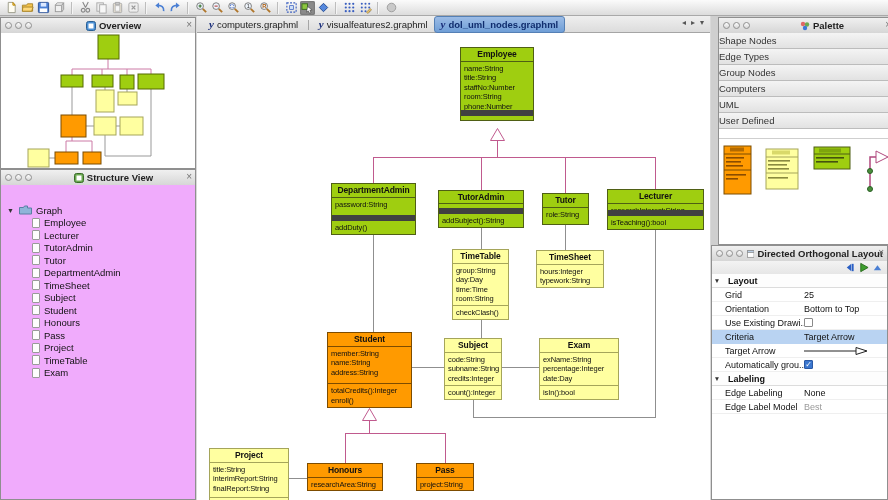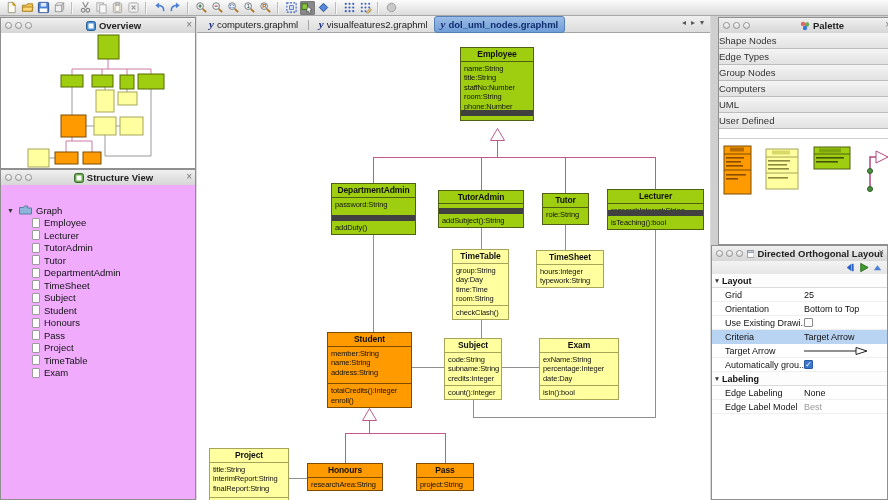--- a/index.html
+++ b/index.html
@@ -72,21 +72,21 @@
   .chev{color:#888;font-size:9px;display:inline-block;}
   .chev.down{transform:rotate(90deg);}
   .chev.up{transform:rotate(-90deg);}
   .udbody{position:absolute;left:0;top:120px;right:0;bottom:0;background:#fff;border-top:1px solid #cfcfcf;padding:4px 3px;box-sizing:border-box;}
 
   .win-layout{left:0;top:229px;width:177px;height:255px;}
   .ltoolbar{position:absolute;left:0;top:15px;right:0;height:13px;background:linear-gradient(#f3f3f3,#e6e6e6);border-bottom:1px solid #cfcfcf;display:flex;justify-content:flex-end;align-items:center;gap:3px;padding-right:4px;}
   .ltoolbar svg{width:11px;height:11px;}
   .props{position:absolute;left:0;top:28px;right:0;bottom:0;background:#fff;overflow:hidden;}
   .prow{height:13px;display:flex;align-items:center;font-size:9px;border-bottom:1px solid #efefef;}
-  .prow.ghead{font-weight:bold;border-bottom:1px solid #dcdcdc;background:#fdfdfd;}
+  .prow.ghead{font-weight:bold;border-bottom:1px solid #dcdcdc;background:#fdfdfd;gap:6px;}
   .garrow{font-size:6.5px;color:#333;width:10px;text-align:center;}
   .plab{width:92px;padding-left:13px;box-sizing:border-box;white-space:nowrap;overflow:hidden;}
   .pval{flex:1;white-space:nowrap;overflow:hidden;display:flex;align-items:center;}
   .pval.muted{color:#9a9a9a;}
   .prow.sel{background:#b9d3f2;border-bottom:1px solid #b9d3f2;}
   .cb{width:9px;height:9px;border:1px solid #8a8a8a;background:#fff;display:inline-flex;align-items:center;justify-content:center;font-size:8px;color:#fff;box-sizing:border-box;border-radius:1px;}
   .cb.on{background:#3b77cf;border-color:#2a59a5;}
   .linetype{display:inline-block;width:88px;height:2px;background:#111;}
 </style>
 </head>

